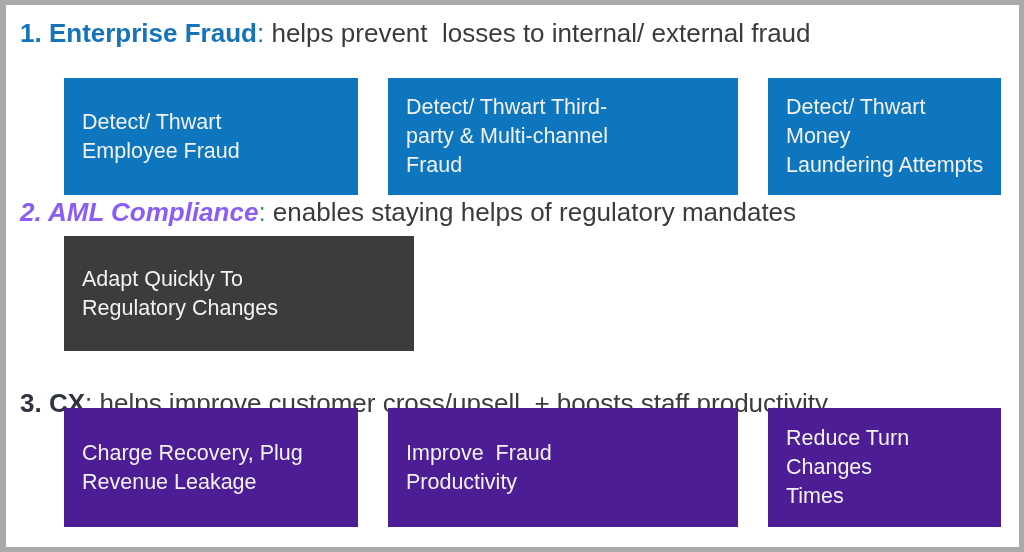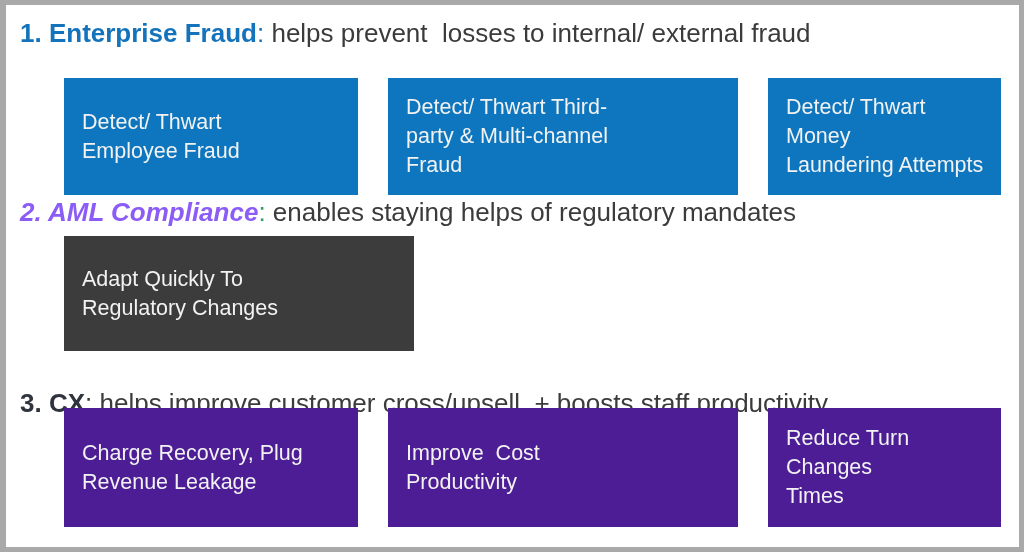--- a/index.html
+++ b/index.html
@@ -81,19 +81,19 @@
   <div class="row row-2">
     <div class="box w2"><span>Adapt Quickly To
 Regulatory Changes</span></div>
   </div>
 
   <div class="heading heading-3"><span class="lead">3. CX</span><span class="colon">:</span><span class="rest"> helps improve customer cross/upsell  + boosts staff productivity</span></div>
 
   <div class="row row-3">
     <div class="box w1"><span>Charge Recovery, Plug
 Revenue Leakage</span></div>
-    <div class="box w2"><span>Improve  Cost
+    <div class="box w2"><span>Improve  Fraud
 Productivity</span></div>
     <div class="box w3"><span>Reduce Turn Changes
 Times</span></div>
   </div>
 
 </div>
 
 </body></html>

